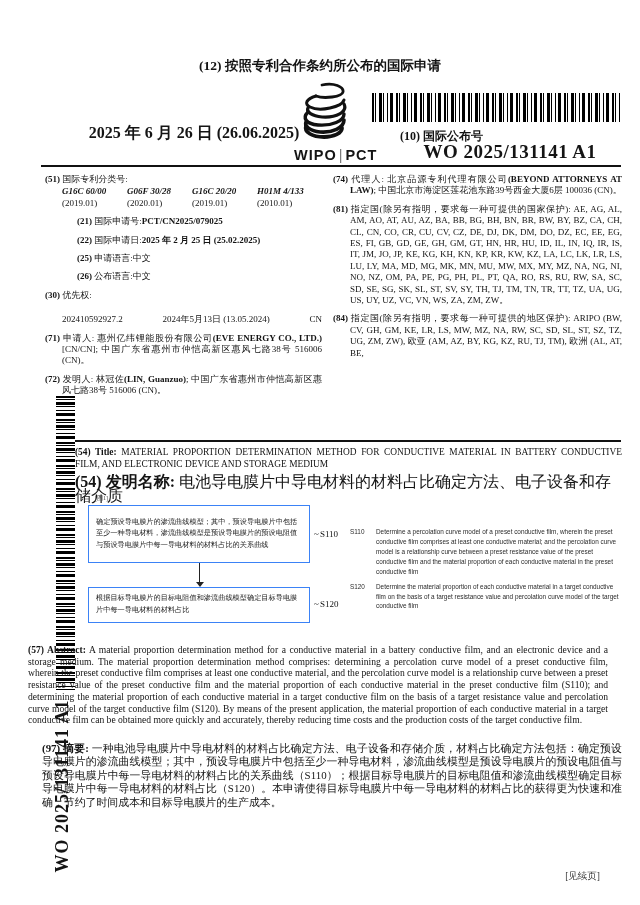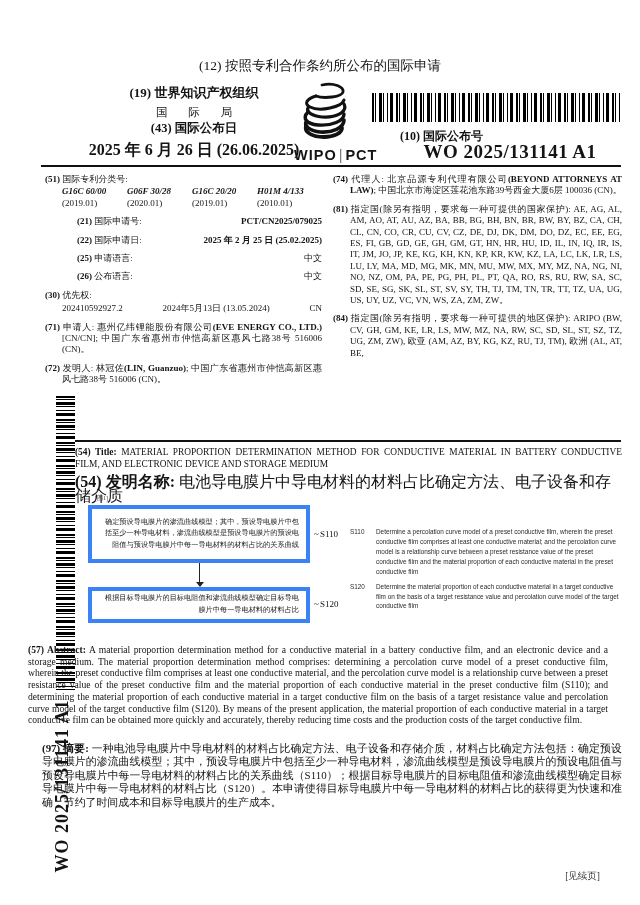--- a/index.html
+++ b/index.html
@@ -2,21 +2,21 @@
 <html><head>
 <meta charset="utf-8">
 <style>
   html,body{margin:0;padding:0;background:#fff;}
   .page{position:relative;width:640px;height:905px;background:#ffffff;overflow:hidden;
         font-family:"Liberation Serif",serif;color:#141414;}
   .b{font-weight:bold;}
   .bi{font-weight:bold;font-style:italic;}
 
   
-  .pct-line{position:absolute;top:57px;left:0;right:0;text-align:center;font-weight:normal;font-size:13.5px;}
+  .pct-line{position:absolute;top:57px;left:0;right:0;text-align:center;font-weight:bold;font-size:13.5px;}
   .org-block{position:absolute;top:84px;left:84px;width:220px;text-align:center;}
   .org-name{font-weight:bold;font-size:13px;}
   .org-bureau{font-size:11.5px;letter-spacing:9px;margin-top:3px;padding-left:9px;}
   .pubdate-block{position:absolute;top:120px;left:74px;width:240px;text-align:center;font-weight:bold;}
   .pubdate-label{font-size:12.5px;}
   .pubdate{font-size:16px;margin-top:3px;}
   .logo{position:absolute;left:294px;top:82px;width:100px;text-align:left;}
   .logo-text{font-family:"Liberation Sans",sans-serif;font-weight:bold;font-size:14.5px;letter-spacing:1px;margin-top:3px;white-space:nowrap;}
   .logo-sep{color:#777;font-weight:normal;padding:0 2px;}
   .barcode-top{position:absolute;left:372px;top:93px;width:248px;height:29px;
@@ -33,32 +33,32 @@
     transform:rotate(-90deg);transform-origin:center;text-align:center;
     font-weight:bold;font-size:18px;letter-spacing:1px;white-space:nowrap;}
 
   
   .cols{position:absolute;left:45px;top:174px;width:577px;display:flex;gap:11px;
         font-size:9px;line-height:11.4px;}
   .col-l{width:277px;}
   .col-r{width:289px;}
   .fld{margin-bottom:7px;}
   .hang{padding-left:17px;text-indent:-17px;text-align:justify;}
-  .kv{display:flex;justify-content:space-between;padding-left:32px;}
+  .kv{display:flex;padding-left:32px;}
   .ipc-grid{display:grid;grid-template-columns:1fr 1fr 1fr 1fr;padding-left:17px;margin-top:1px;}
-  .prio-row{display:flex;justify-content:space-between;padding-left:17px;margin-top:2px;text-align:center;}
+  .prio-row{display:flex;justify-content:space-between;padding-left:17px;margin-top:13px;text-align:center;}
 
   
   .title-en{position:absolute;left:75px;top:447px;width:547px;font-size:9.4px;line-height:11.8px;text-align:justify;}
   .title-zh{position:absolute;left:75px;top:475px;width:547px;font-size:16px;line-height:14px;}
 
   
   .fig-label{position:absolute;left:95px;top:494px;font-size:6px;color:#444;}
-  .fbox{position:absolute;left:88px;width:222px;border:4px solid #3b82f6;box-sizing:border-box;
-        display:flex;align-items:center;justify-content:center;text-align:right;
+  .fbox{position:absolute;left:88px;width:222px;border:1px solid #3b82f6;box-sizing:border-box;
+        display:flex;align-items:center;justify-content:center;text-align:left;
         font-size:7.2px;line-height:1.6;padding:2px 7px;color:#222;}
   .fbox1{top:505px;height:58px;}
   .fbox2{top:587px;height:36px;}
   .step-label{position:absolute;font-size:9px;color:#111;white-space:nowrap;}
   .step-label::before{content:"~";margin-right:1px;}
   .step1{left:314px;top:529px;}
   .step2{left:314px;top:599px;}
   .flow-line{position:absolute;left:199px;top:563px;width:1px;height:19px;background:#222;}
   .flow-head{position:absolute;left:195.5px;top:582px;width:0;height:0;
              border-left:4px solid transparent;border-right:4px solid transparent;border-top:5px solid #222;}
@@ -74,26 +74,21 @@
 
   .continued{position:absolute;right:40px;top:870px;font-size:9.5px;color:#333;}
 </style>
 </head>
 <body>
 
 <div class="page">
 
   <div class="pct-line">(12) 按照专利合作条约所公布的国际申请</div>
 
-  <div class="org-block">
-    <div class="org-name">(19) 世界知识产权组织</div>
-    <div class="org-bureau">国 际 局</div>
-  </div>
   <div class="pubdate-block">
-    <div class="pubdate-label">(43) 国际公布日</div>
     <div class="pubdate">2025 年 6 月 26 日 (26.06.2025)</div>
   </div>
 
   <div class="logo">
     <svg width="54" height="58" viewBox="0 0 54 58">
       <g fill="none" stroke="#111" stroke-linecap="round">
         <path d="M28 3 C40 0 50 5 49 10 C48 15 30 17 22 14" stroke-width="2.8"></path>
         <path d="M22 14 C12 17 10 22 16 25 C26 30 48 25 50 18" stroke-width="3"></path>
         <path d="M50 22 C54 30 42 36 28 35 C18 34 12 30 14 26" stroke-width="3.2"></path>
         <path d="M14 30 C8 36 12 42 24 43 C38 44 50 39 50 32" stroke-width="3.4"></path>

